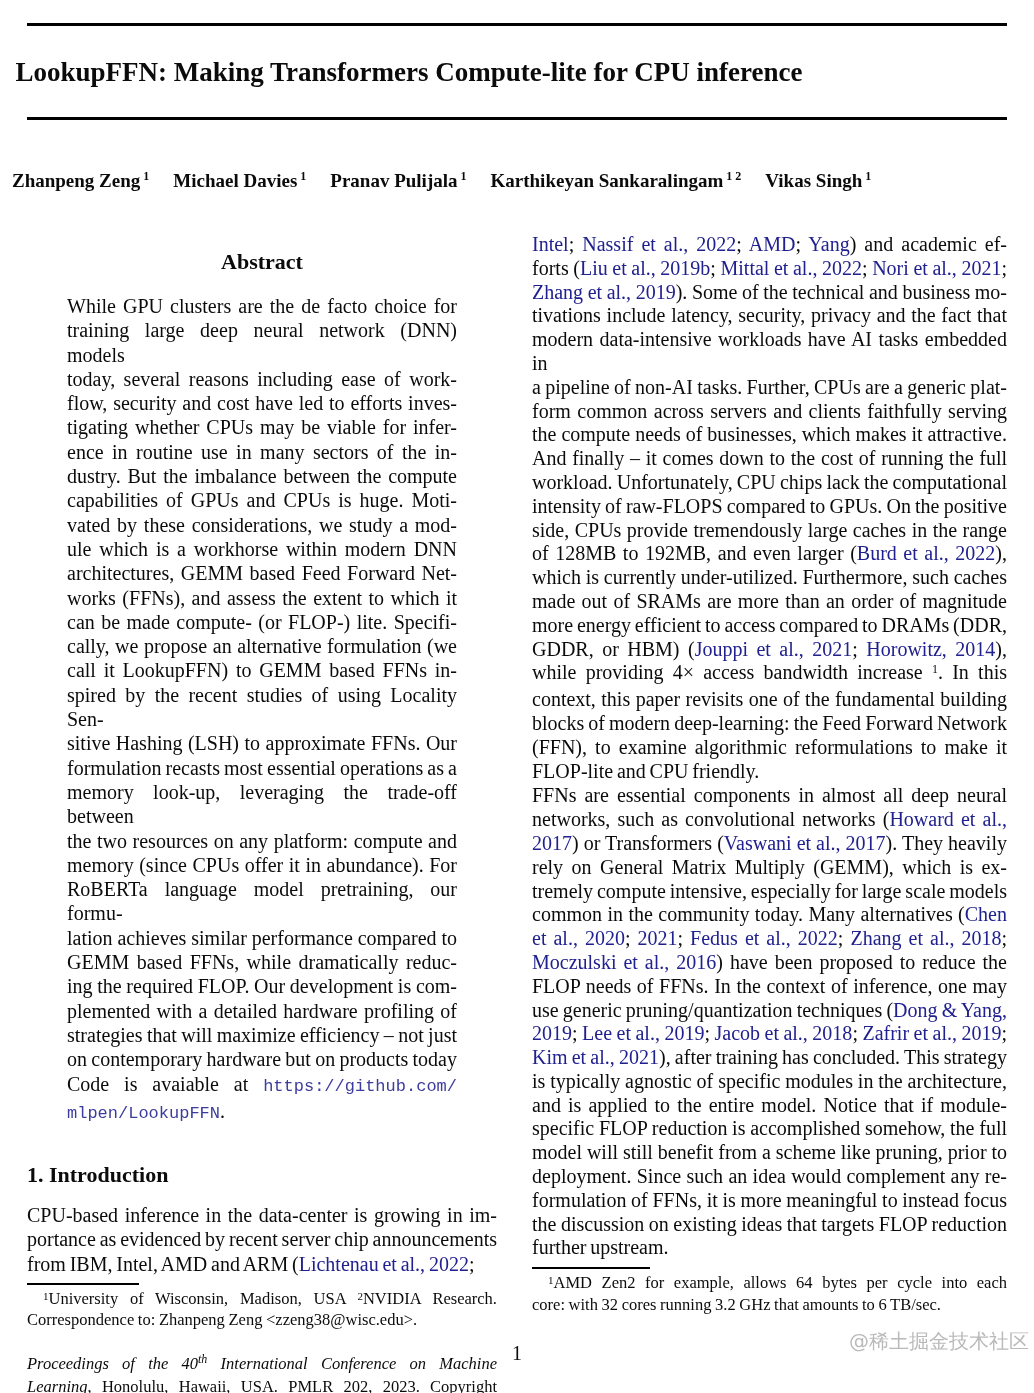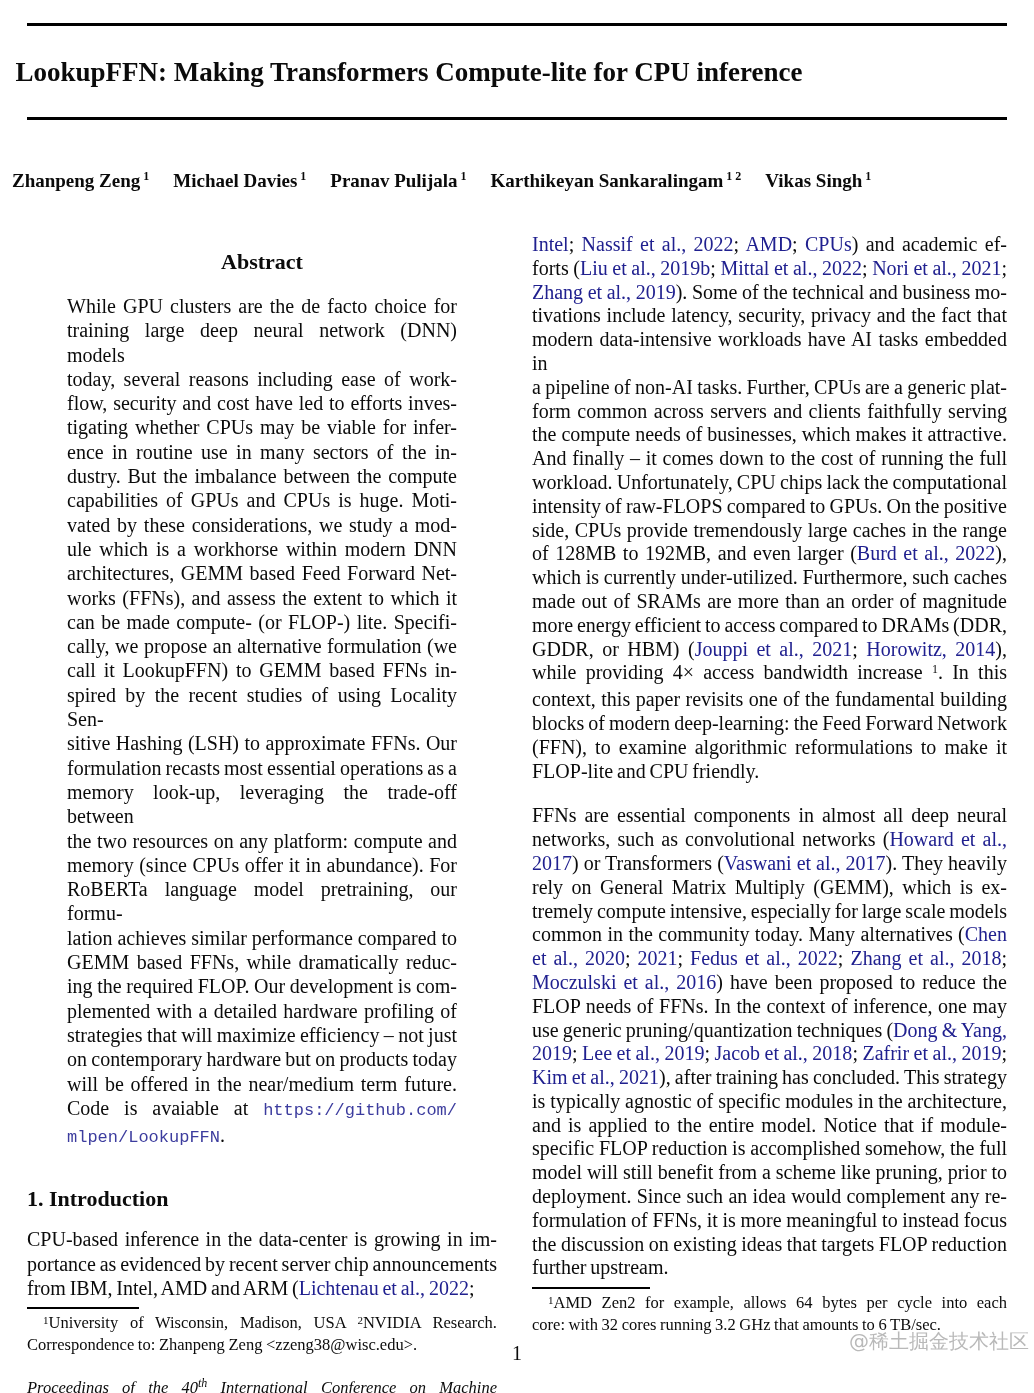--- a/index.html
+++ b/index.html
@@ -23,21 +23,21 @@
 
   .col { position:absolute; top:233px; }
   .col-left  { left:27px;  width:470px; }
   .col-right { left:532px; width:475px; }
 
   .abstract-h { font-size:22px; line-height:26px; font-weight:bold; text-align:center; margin:16px 0 19px 0; }
   .abstract-body { margin-left:40px; width:390px; font-size:20px; line-height:24.3px; word-spacing:-1px; }
   .intro-h { font-size:22px; line-height:26px; font-weight:bold; margin:36px 0 15px 0; }
   .body-text { font-size:20px; line-height:24.2px; word-spacing:-1.2px; }
   .col-right .body-text { line-height:23.8px; }
-  .para2 { margin-top:21px; }
+  .para2 { margin-top:1px; }
 
   .pline { text-align:justify; text-align-last:justify; min-height:1em; }
   .pline.last { text-align-last:left; }
 
   .fn-rule { width:112px; height:2px; background:#000; margin-top:7px; }
   .col-right .fn-rule { width:118px; }
   .footnote { font-size:16.5px; line-height:20.5px; margin-top:4px; word-spacing:-0.5px; }
   .proceedings { font-size:16.5px; line-height:21px; margin-top:22px; word-spacing:-0.5px; }
 
   .ind { display:inline-block; width:16px; }
@@ -87,21 +87,20 @@
         <div class="pline">memory look-up, leveraging the trade-off between</div>
         <div class="pline">the two resources on any platform: compute and</div>
         <div class="pline">memory (since CPUs offer it in abundance). For</div>
         <div class="pline">RoBERTa language model pretraining, our formu-</div>
         <div class="pline">lation achieves similar performance compared to</div>
         <div class="pline">GEMM based FFNs, while dramatically reduc-</div>
         <div class="pline">ing the required FLOP. Our development is com-</div>
         <div class="pline">plemented with a detailed hardware profiling of</div>
         <div class="pline">strategies that will maximize efficiency – not just</div>
         <div class="pline">on contemporary hardware but on products today</div>
-        <div class="pline">will be offered in the near/medium term future.</div>
         <div class="pline">Code is avaiable at <span class="mono">https://github.com/</span></div>
         <div class="pline last"><span class="mono">mlpen/LookupFFN</span>.</div>
       </div>
     <h2 class="intro-h">1. Introduction</h2>
     <div class="body-text">
         <div class="pline">CPU-based inference in the data-center is growing in im-</div>
         <div class="pline">portance as evidenced by recent server chip announcements</div>
         <div class="pline last">from IBM, Intel, AMD and ARM (<span class="link">Lichtenau et al., 2022</span>;</div>
       </div>
     <div class="fn-rule"></div>
@@ -110,21 +109,21 @@
         <div class="pline last">Correspondence to: Zhanpeng Zeng &lt;zzeng38@wisc.edu&gt;.</div>
       </div>
     <div class="proceedings">
         <div class="pline"><span class="it">Proceedings of the 40</span><span class="itsup">th</span><span class="it"> International Conference on Machine</span></div>
         <div class="pline"><span class="it">Learning</span>, Honolulu, Hawaii, USA. PMLR 202, 2023. Copyright</div>
       </div>
   </div>
 
   <div class="col col-right">
     <div class="body-text">
-        <div class="pline"><span class="link">Intel</span>; <span class="link">Nassif et al., 2022</span>; <span class="link">AMD</span>; <span class="link">CPUs</span>) and academic ef-</div>
+        <div class="pline"><span class="link">Intel</span>; <span class="link">Nassif et al., 2022</span>; <span class="link">AMD</span>; <span class="link">Yang</span>) and academic ef-</div>
         <div class="pline">forts (<span class="link">Liu et al., 2019b</span>; <span class="link">Mittal et al., 2022</span>; <span class="link">Nori et al., 2021</span>;</div>
         <div class="pline"><span class="link">Zhang et al., 2019</span>). Some of the technical and business mo-</div>
         <div class="pline">tivations include latency, security, privacy and the fact that</div>
         <div class="pline">modern data-intensive workloads have AI tasks embedded in</div>
         <div class="pline">a pipeline of non-AI tasks. Further, CPUs are a generic plat-</div>
         <div class="pline">form common across servers and clients faithfully serving</div>
         <div class="pline">the compute needs of businesses, which makes it attractive.</div>
         <div class="pline">And finally – it comes down to the cost of running the full</div>
         <div class="pline">workload. Unfortunately, CPU chips lack the computational</div>
         <div class="pline">intensity of raw-FLOPS compared to GPUs. On the positive</div>

